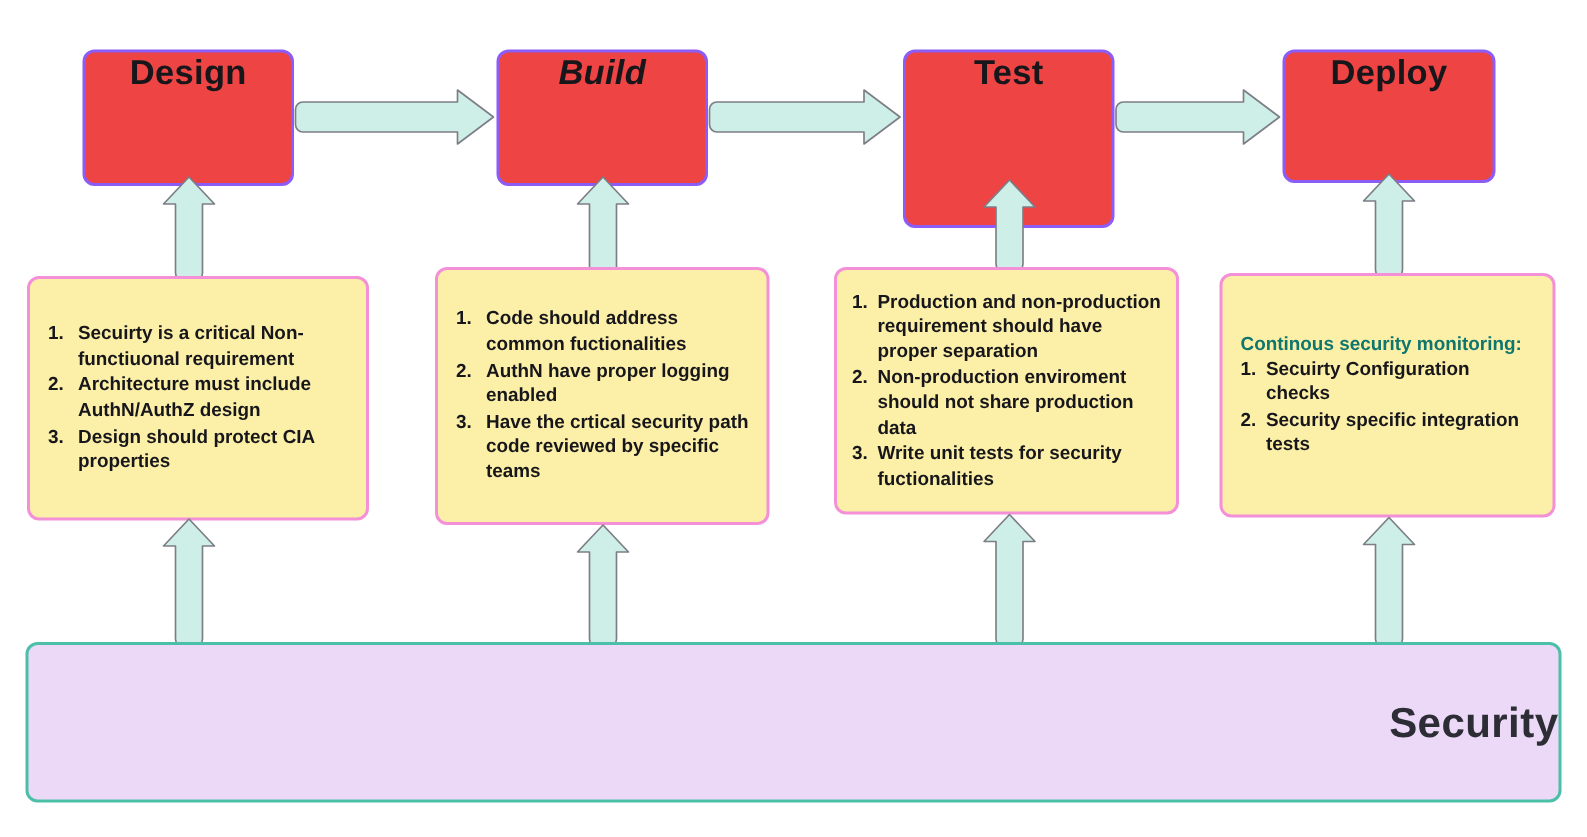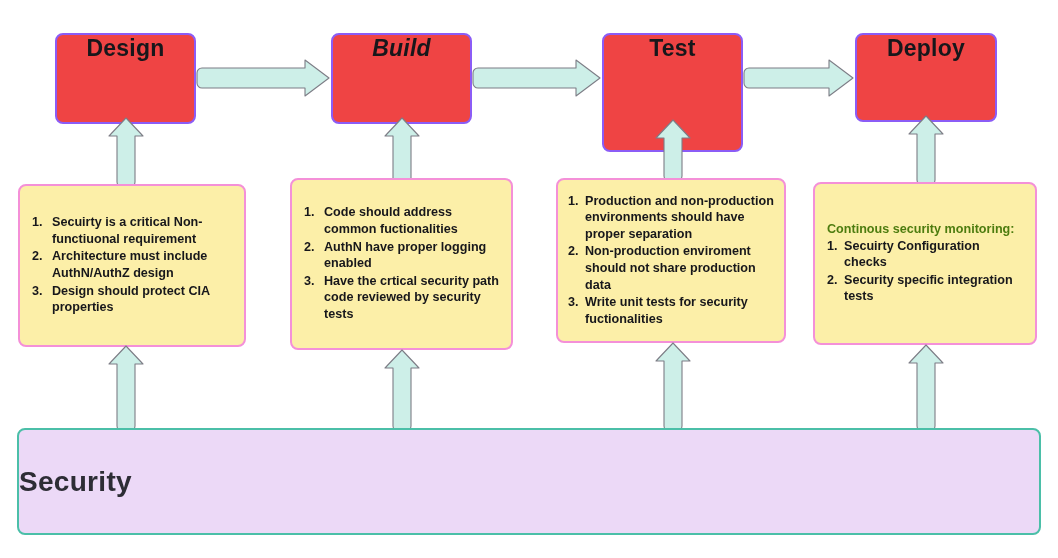--- a/index.html
+++ b/index.html
@@ -65,37 +65,37 @@
     margin: 0 0 1px 0;
   }
   .detail-list li .num {
     position: absolute;
     left: 0;
     top: 0;
   }
   .detail-heading {
     font-size: 12.6px;
     font-weight: bold;
-    color: #4d7c0f;
+    color: #0f766e;
     line-height: 16.6px;
     margin: 0 0 0 0;
   }
   .detail-list.flush li {
     padding-left: 17px;
   }
   
   .security-banner {
     position: absolute;
     box-sizing: border-box;
     background: #ecd9f7;
     border: 2px solid #4bbfa8;
     border-radius: 8px;
     display: flex;
     align-items: center;
-    justify-content: flex-start;
+    justify-content: flex-end;
   }
   .security-label {
     font-size: 28px;
     font-weight: bold;
     color: #2d2d35;
     letter-spacing: 0.3px;
   }
   
   .arrow {
     position: absolute;
@@ -199,32 +199,32 @@
         <li>
           <span class="num">1.</span>
           <span>Code should address common fuctionalities</span>
         </li>
         <li>
           <span class="num">2.</span>
           <span>AuthN have proper logging enabled</span>
         </li>
         <li>
           <span class="num">3.</span>
-          <span>Have the crtical security path code reviewed by security tests</span>
+          <span>Have the crtical security path code reviewed by specific teams</span>
         </li>
       </ol>
     </div>
   </div>
 
   <div class="detail-box" style="left:556px; top:178px; width:230px; height:165px;">
     <div class="detail-inner" style="padding-left:10px;">
       <ol class="detail-list flush">
         <li>
           <span class="num">1.</span>
-          <span>Production and non-production environments should have proper separation</span>
+          <span>Production and non-production requirement should have proper separation</span>
         </li>
         <li>
           <span class="num">2.</span>
           <span>Non-production enviroment should not share production data</span>
         </li>
         <li>
           <span class="num">3.</span>
           <span>Write unit tests for security fuctionalities</span>
         </li>
       </ol>

